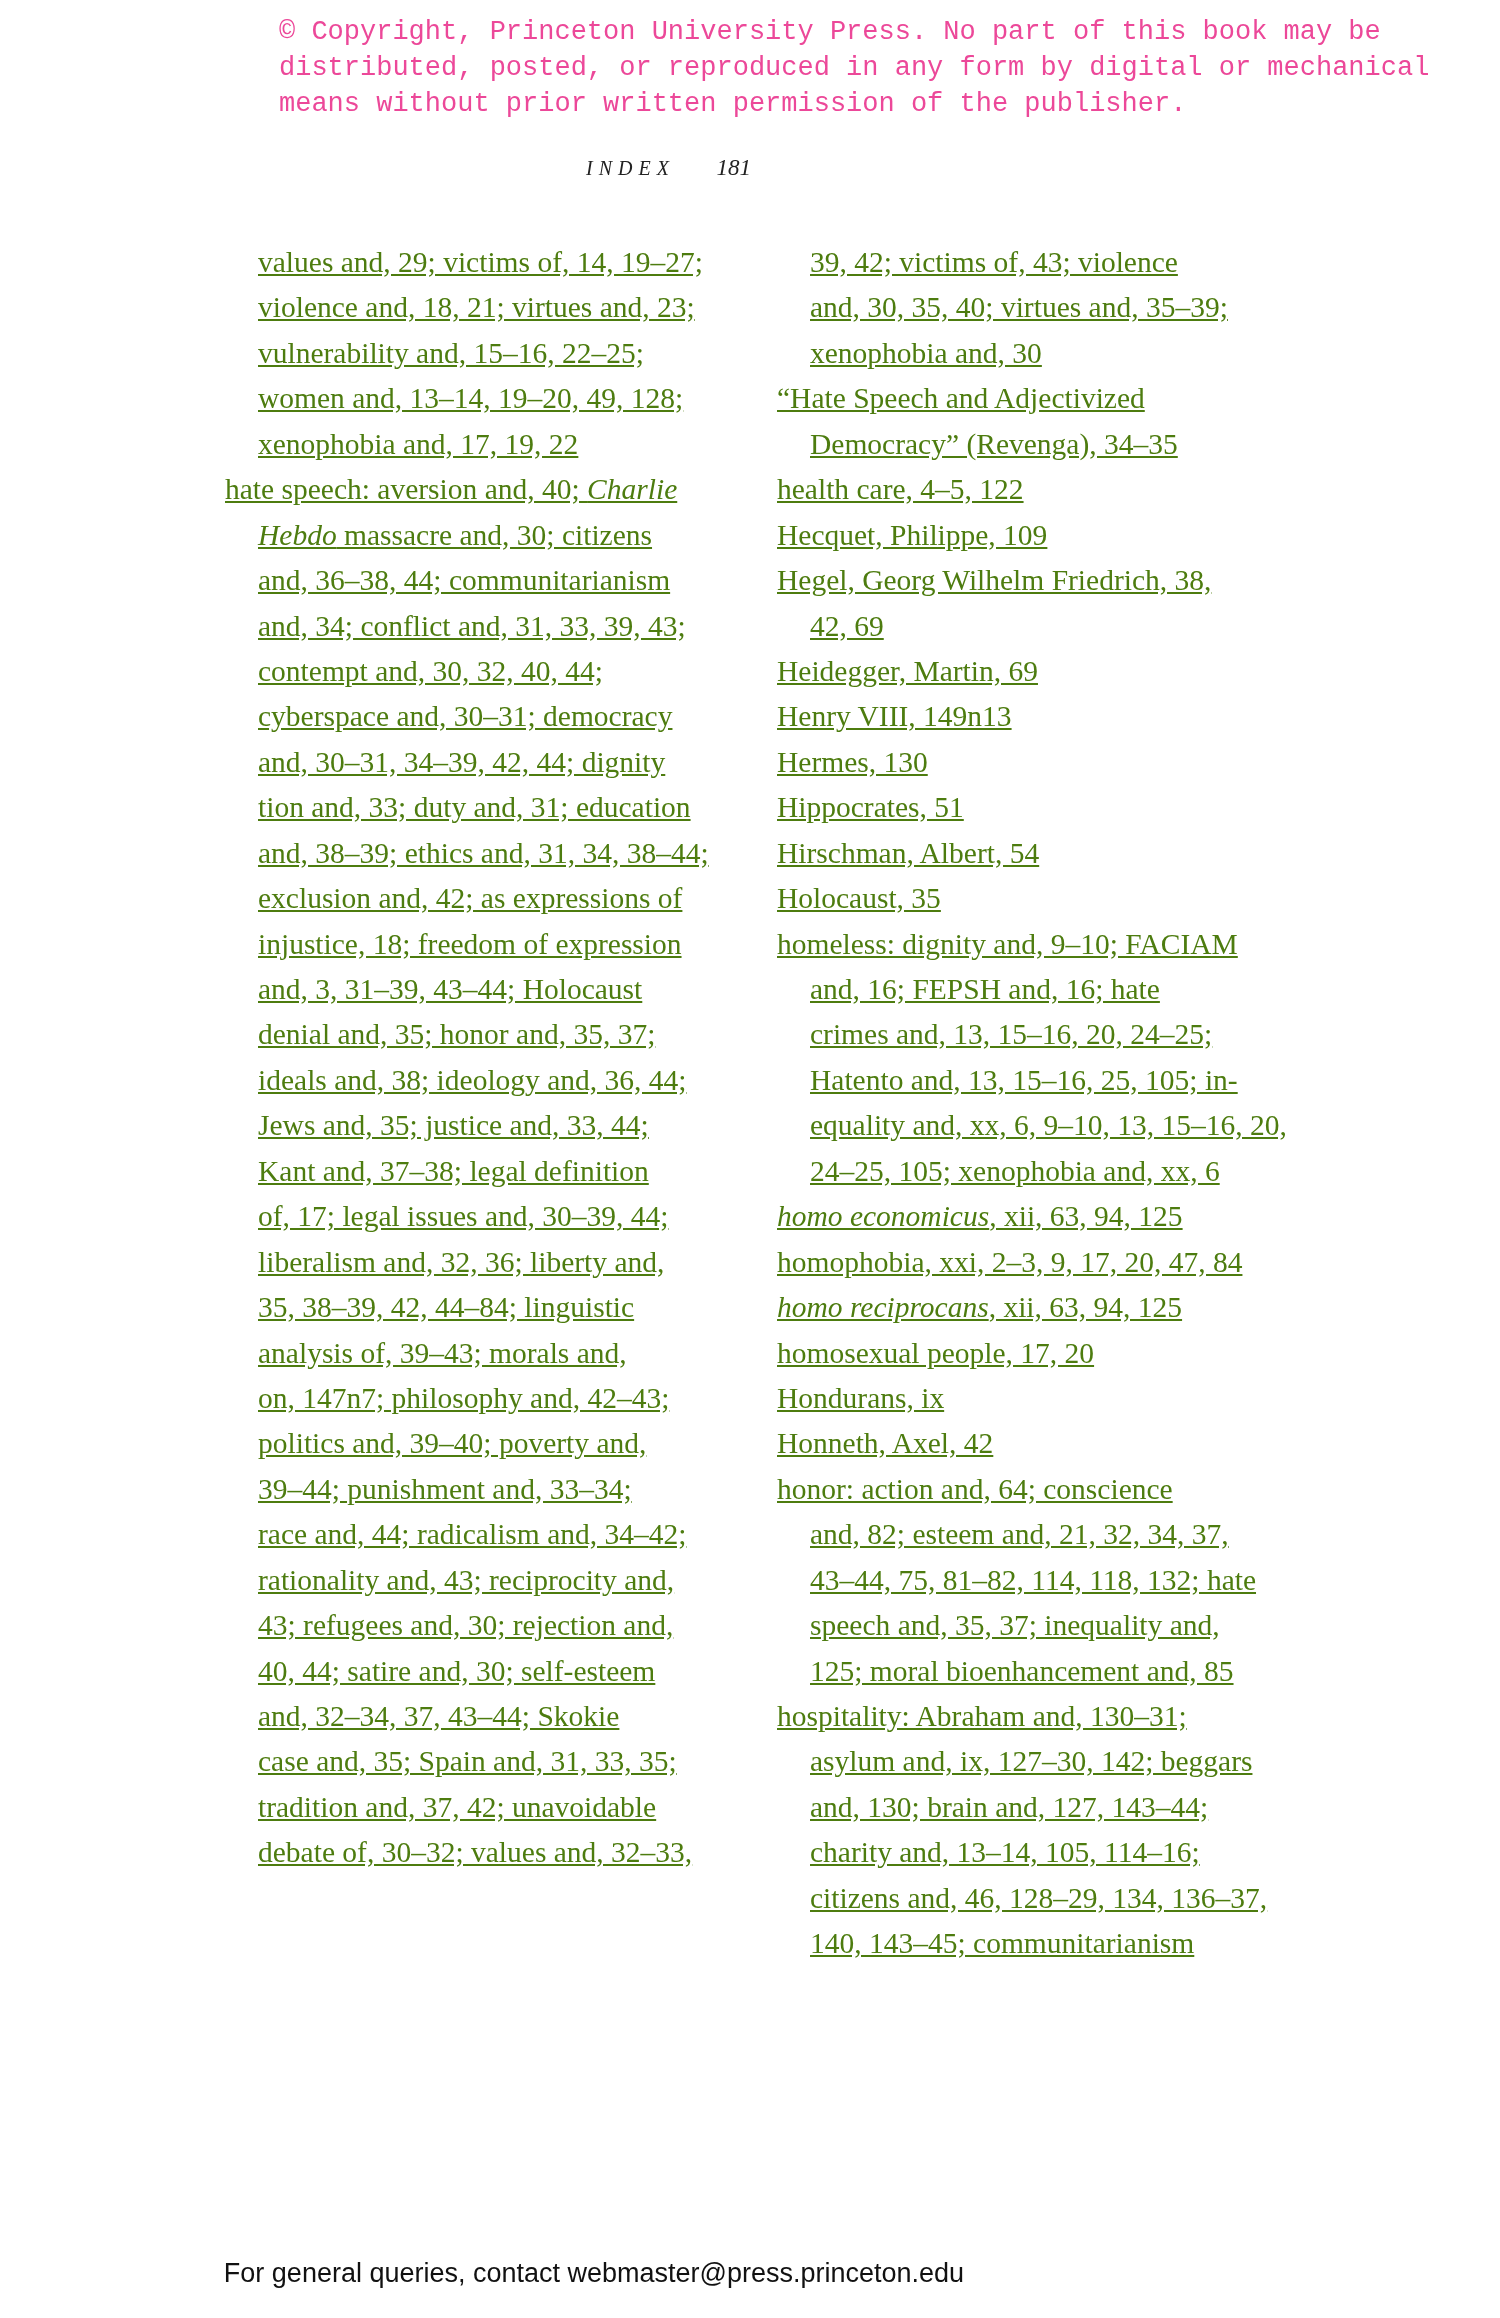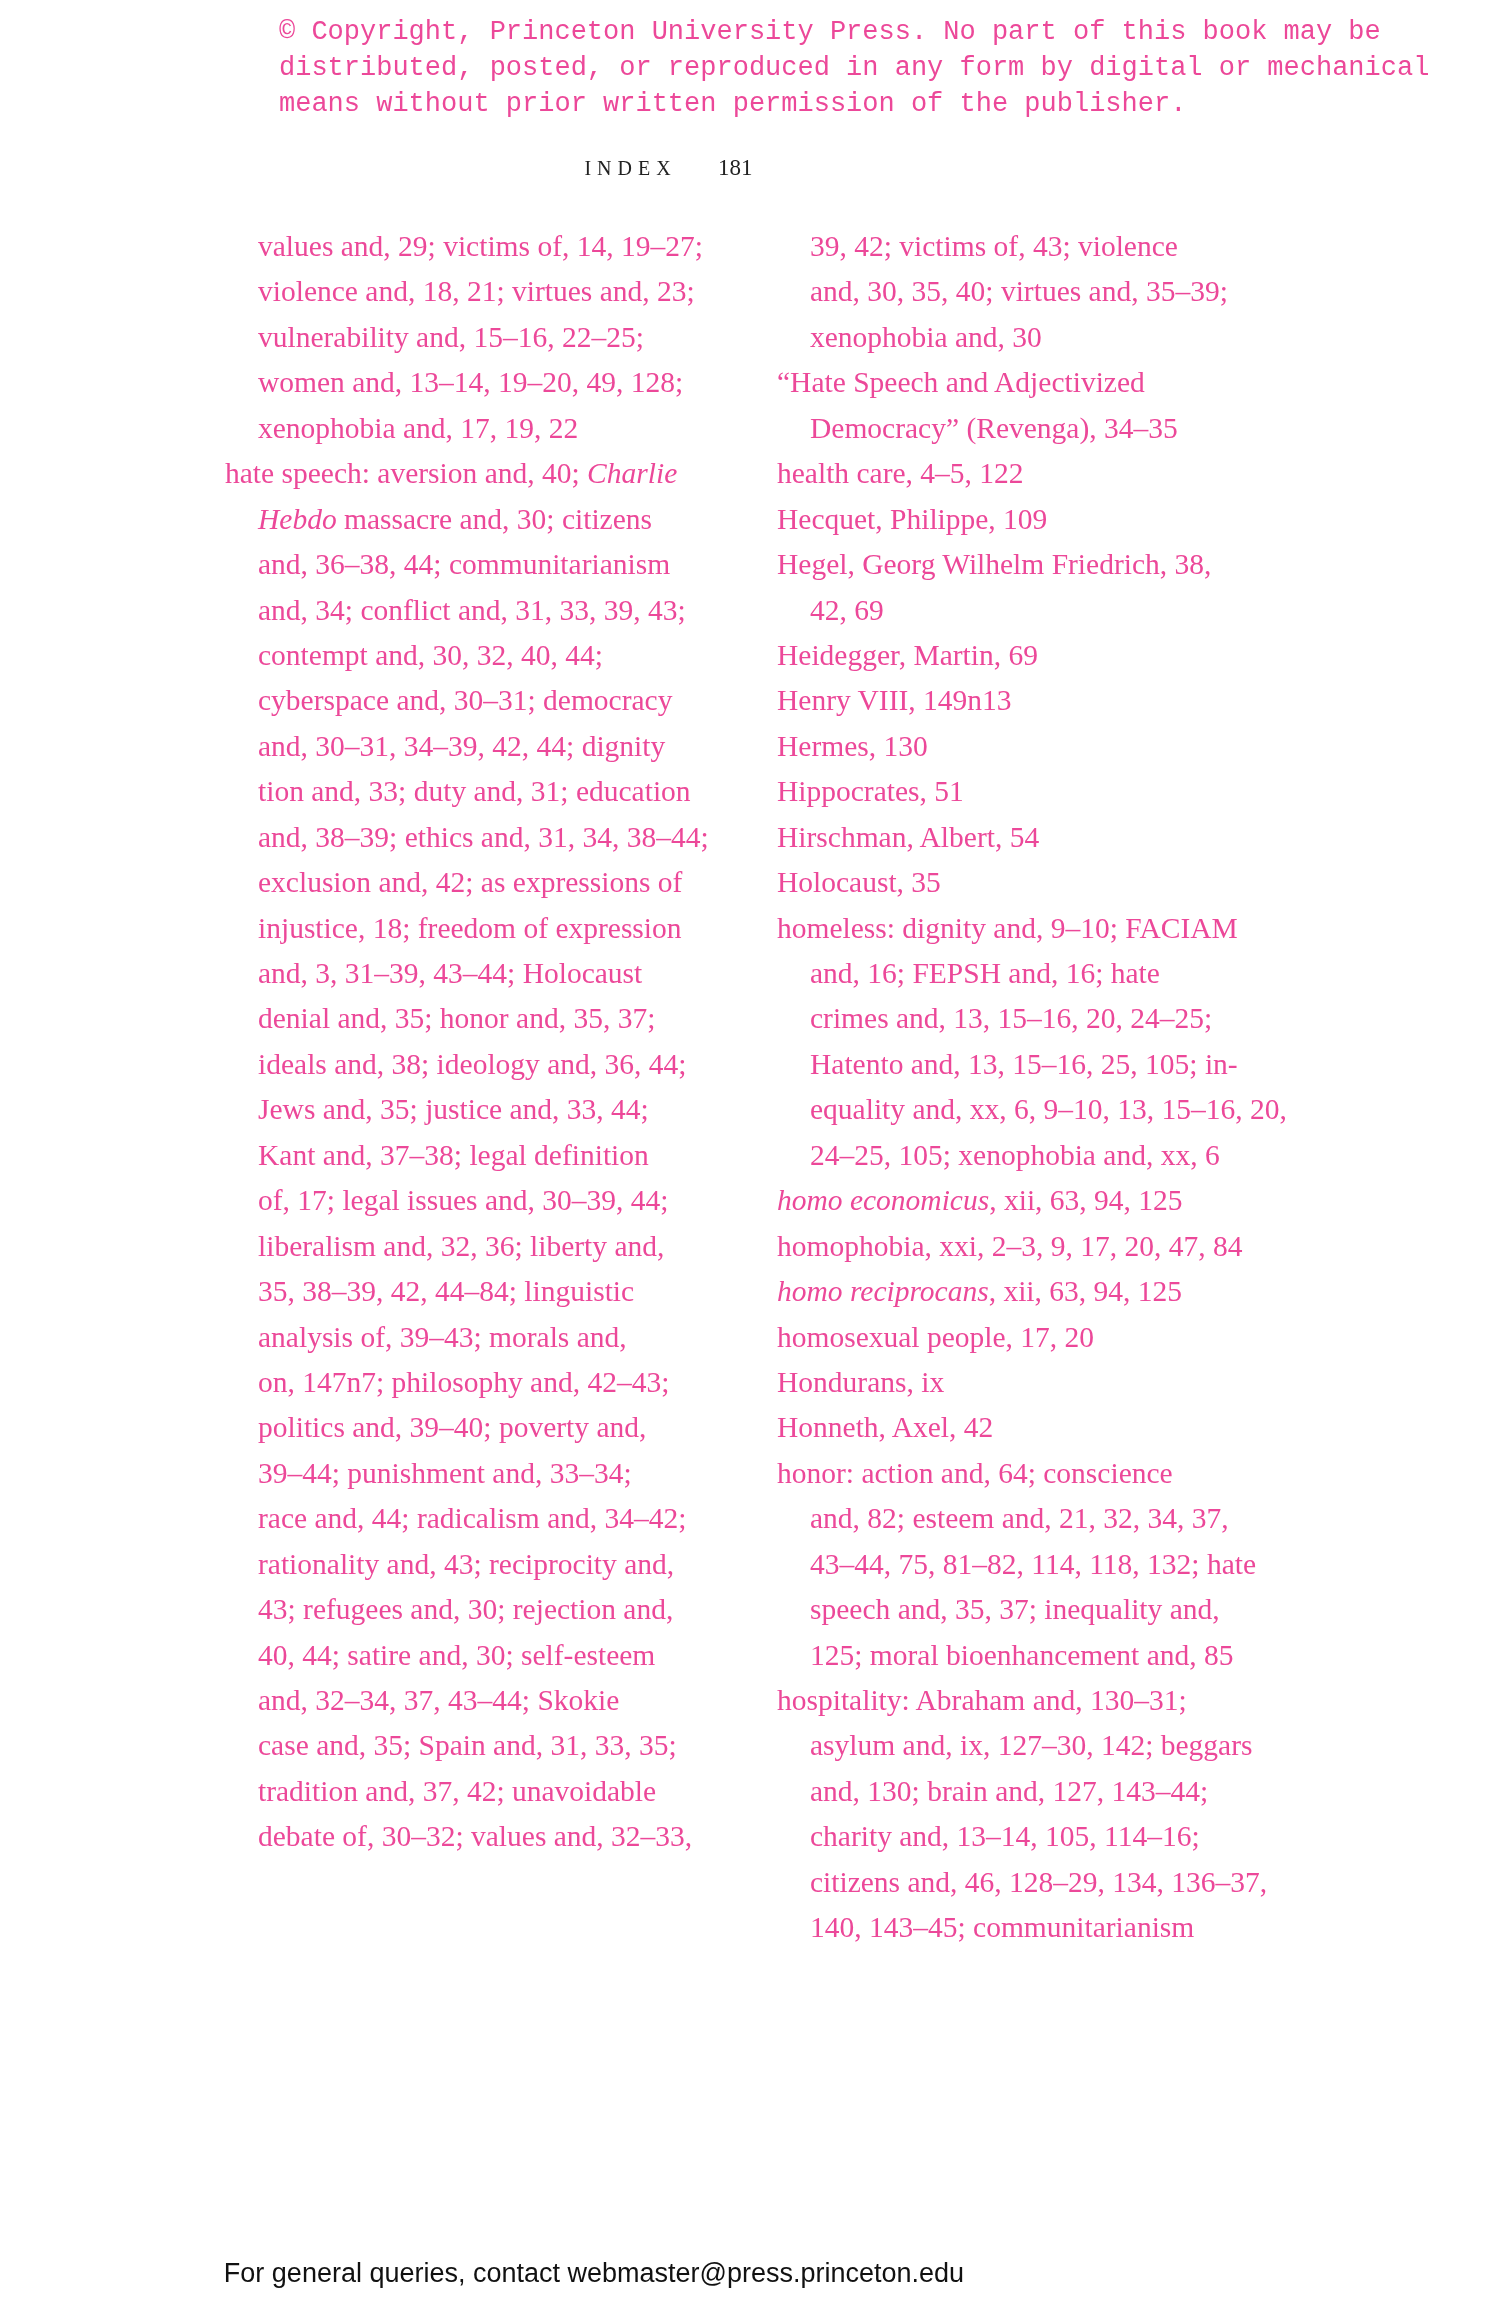--- a/index.html
+++ b/index.html
@@ -4,27 +4,27 @@
 <style>
   html, body { margin: 0; padding: 0; background: #ffffff; }
   body { width: 1500px; height: 2318px; position: relative; overflow: hidden; color: #1a1a1a; }
   .copyright {
     position: absolute; left: 279px; top: 14px; width: 1000px;
     font-family: Liberation Mono, monospace; font-size: 27px; line-height: 36px; color: #ec4899;
   }
   .copyright div { white-space: nowrap; }
   .running-head {
     position: absolute; top: 155px; left: 0; width: 1337px; text-align: center;
-    font-family: "Liberation Serif", serif; font-size: 22px; color: #222;
+    font-family: "Liberation Serif", serif; font-size: 22px; color: #222; font-style: italic;
   }
   .running-head .label { letter-spacing: 6px; font-size: 20px; }
   .running-head .page { margin-left: 36px; font-size: 23px; }
   .col {
-    position: absolute; top: 224px;
-    font-family: "Liberation Serif", serif; font-size: 29.5px; line-height: 45.45px; color: #ec4899;
+    position: absolute; top: 240px;
+    font-family: "Liberation Serif", serif; font-size: 29.5px; line-height: 45.45px; color: #4d7c0f; text-decoration: underline;
   }
   .col-left { left: 225px; width: 520px; }
   .col-right { left: 777px; width: 530px; }
   .line { white-space: nowrap; height: 45.45px; }
   .line.sub { padding-left: 33px; }
   .line.head { padding-left: 0; }
   .footer {
     position: absolute; top: 2258px; left: 0; width: 1188px; text-align: center;
     font-family: "Liberation Sans", sans-serif; font-size: 27px; color: #111;
   }

